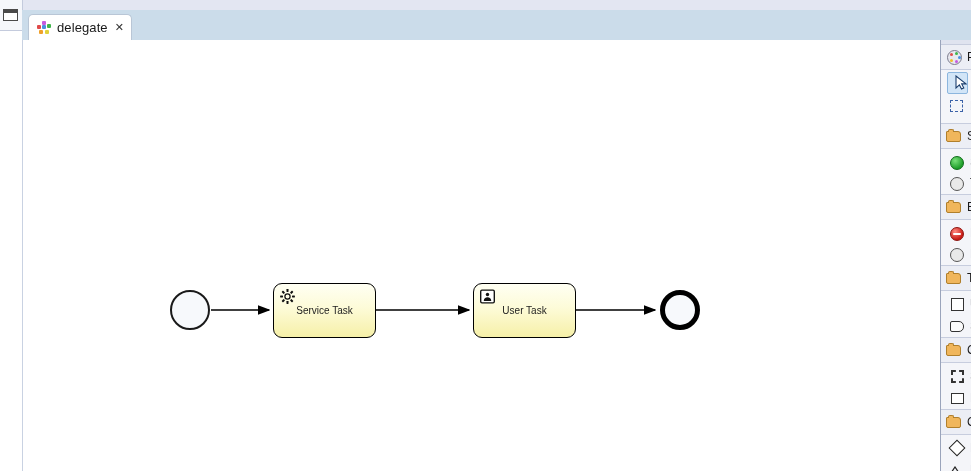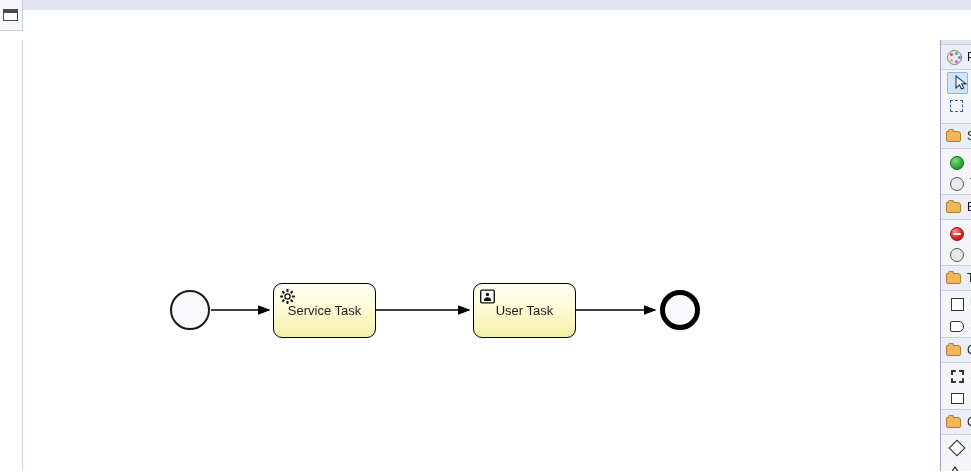--- a/index.html
+++ b/index.html
@@ -138,21 +138,21 @@
     position: absolute;
     box-sizing: border-box;
     border: 1px solid #000000;
     border-radius: 9px;
     background: linear-gradient(to bottom, #fffff3 0%, #fdfbd8 45%, #f6f0a8 100%);
     display: flex;
     align-items: center;
     justify-content: center;
   }
   .task-label {
-    font-size: 13px;
+    font-size: 10px;
     color: #1d1d1d;
     text-align: left;
     white-space: nowrap;
     pointer-events: none;
   }
   .task-type-icon {
     position: absolute;
     left: 5px; top: 4px;
     width: 17px; height: 17px;
   }
@@ -352,20 +352,34 @@
 <body>
 
 <div id="app">
 
   <div class="top-strip"></div>
 
   <div class="left-trim">
     <span class="restore-icon"></span>
   </div>
 
+  <div class="tabbar">
+    <div class="tab">
+      <span class="tab-icon">
+        <i style="left:5px;top:0px;background:#c45be0;"></i>
+        <i style="left:0px;top:4px;background:#e04a4a;"></i>
+        <i style="left:5px;top:4px;background:#4a8fe0;"></i>
+        <i style="left:10px;top:3px;background:#3fb54a;"></i>
+        <i style="left:2px;top:9px;background:#f0a02a;"></i>
+        <i style="left:8px;top:9px;background:#e0d23a;"></i>
+      </span>
+      <span class="tab-label">delegate</span>
+      <span class="tab-close">✕</span>
+    </div>
+  </div>
 
   <div class="editor-area">
     <div class="canvas">
 
       <svg class="flow" style="left:0;top:0;" width="918" height="432">
         <defs>
           <marker id="arrowhead" markerWidth="9" markerHeight="7" refX="8" refY="3.5" orient="auto">
             <polygon points="0 0, 9 3.5, 0 7" fill="#000000"></polygon>
           </marker>
         </defs>

